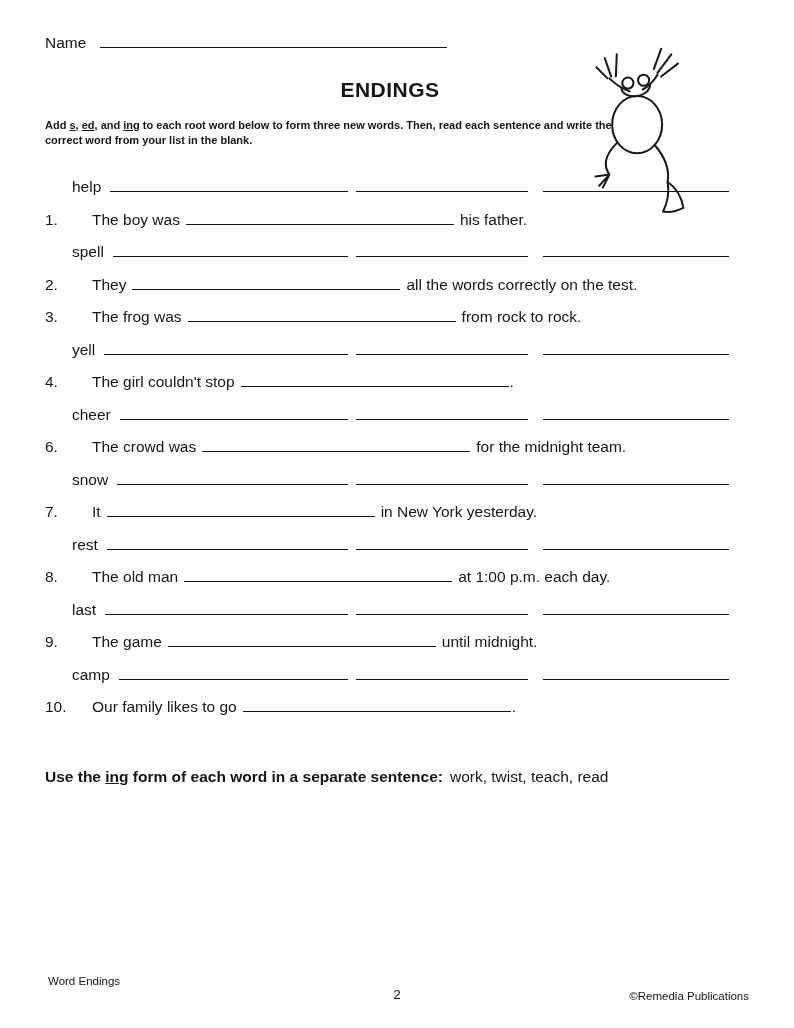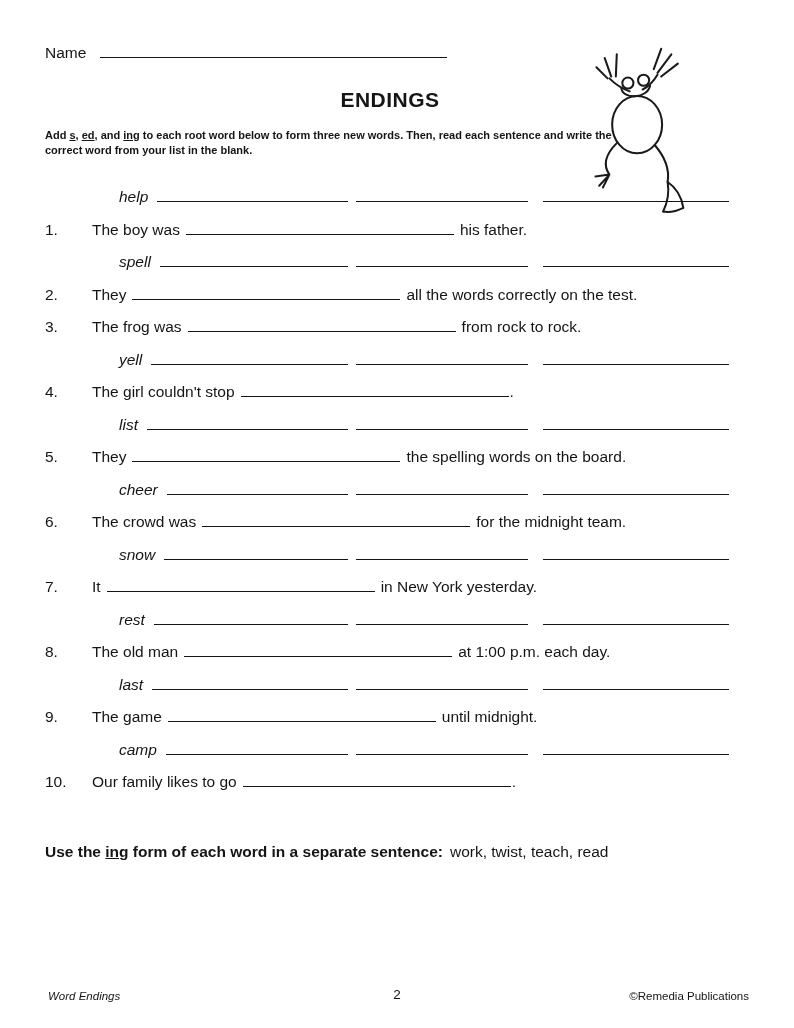--- a/index.html
+++ b/index.html
@@ -4,55 +4,55 @@
 <style>
   * { margin:0; padding:0; box-sizing:border-box; }
   html,body { background:#e8e8e8; }
   body { font-family:"Liberation Sans", sans-serif; color:#151515; }
   .page {
     position:relative; width:794px; height:1028px; background:#ffffff;
     margin:0 auto; padding:30px 45px 0 45px; overflow:hidden;
   }
 
   
-  .name-row { display:flex; align-items:baseline; margin-top:14px; }
+  .name-row { display:flex; align-items:baseline; margin-top:4px; }
   .name-label { font-size:15.5px; }
   .name-line { display:inline-block; width:347px; border-bottom:1.6px solid #151515; height:12px; margin-left:14px; }
 
   .frog { position:absolute; top:34px; right:64px; width:158px; height:185px; }
 
   .title-block { width:690px; text-align:center; margin-top:26px; }
   .title { font-size:21px; font-weight:bold; letter-spacing:0.5px;margin-top:20px; }
   .subtitle { font-size:18px; font-weight:bold; margin-top:3px; }
 
   .instructions { margin-top:16px; width:585px; font-weight:bold; font-size:11px; line-height:1.33; }
   .instructions .u { text-decoration:underline; }
 
   
   .items { margin-top:24px; margin-right:20px; }
   .word-row, .sentence-row { display:flex; align-items:baseline; line-height:32.5px; font-size:15.5px; }
-  .word-row { margin-left:74px;font-style:italic; }
+  .word-row { margin-left:27px; }
   .blank { border-bottom:1.6px solid #151515; height:10px; align-self:baseline; }
   .b1 { flex:1; margin-left:9px; }
   .b2 { width:172px; margin-left:8px; flex-shrink:0; }
   .b3 { width:186px; margin-left:15px; flex-shrink:0; }
   .num { width:47px; flex-shrink:0; }
   .sentence { flex:1; }
   .sblank { display:inline-block; width:268px; border-bottom:1.6px solid #151515; height:10px; margin:0 6px; }
   .sentence.tight .sblank { margin-right:1px; }
 
   
   .closing { margin-top:44px; font-size:15.5px; }
   .closing .bold { font-weight:bold; }
   .closing .u { font-weight:bold; text-decoration:underline; }
   .closing .normal { margin-left:7px;margin-top:36px; }
 
   
   .footer { position:absolute; left:45px; right:45px; bottom:26px; height:16px; font-size:11.5px; }
-  .footer-left { position:absolute; left:3px; bottom:0; font-style:italic; }
+  .footer-left { position:absolute; left:3px; bottom:15px; }
   .footer-page { position:absolute; left:50%; transform:translateX(-50%); bottom:0; font-size:13.5px; }
   .footer-right { position:absolute; right:0; bottom:0; }
 </style>
 </head>
 <body>
 
 <div class="page">
 
   <div class="name-row">
     <span class="name-label">Name</span>
@@ -130,32 +130,20 @@
         <span class="blank b1"></span>
         <span class="blank b2"></span>
         <span class="blank b3"></span>
       </div>
       <div class="sentence-row">
         <span class="num">4.</span>
         <span class="sentence tight"><span>The girl couldn't stop</span><span class="sblank"></span><span>.</span></span>
       </div>
     </div>
 
-    <div class="item">
-      <div class="word-row">
-        <span class="word">list</span>
-        <span class="blank b1"></span>
-        <span class="blank b2"></span>
-        <span class="blank b3"></span>
-      </div>
-      <div class="sentence-row">
-        <span class="num">5.</span>
-        <span class="sentence"><span>They</span><span class="sblank"></span><span>the spelling words on the board.</span></span>
-      </div>
-    </div>
 
     <div class="item">
       <div class="word-row">
         <span class="word">cheer</span>
         <span class="blank b1"></span>
         <span class="blank b2"></span>
         <span class="blank b3"></span>
       </div>
       <div class="sentence-row">
         <span class="num">6.</span>

